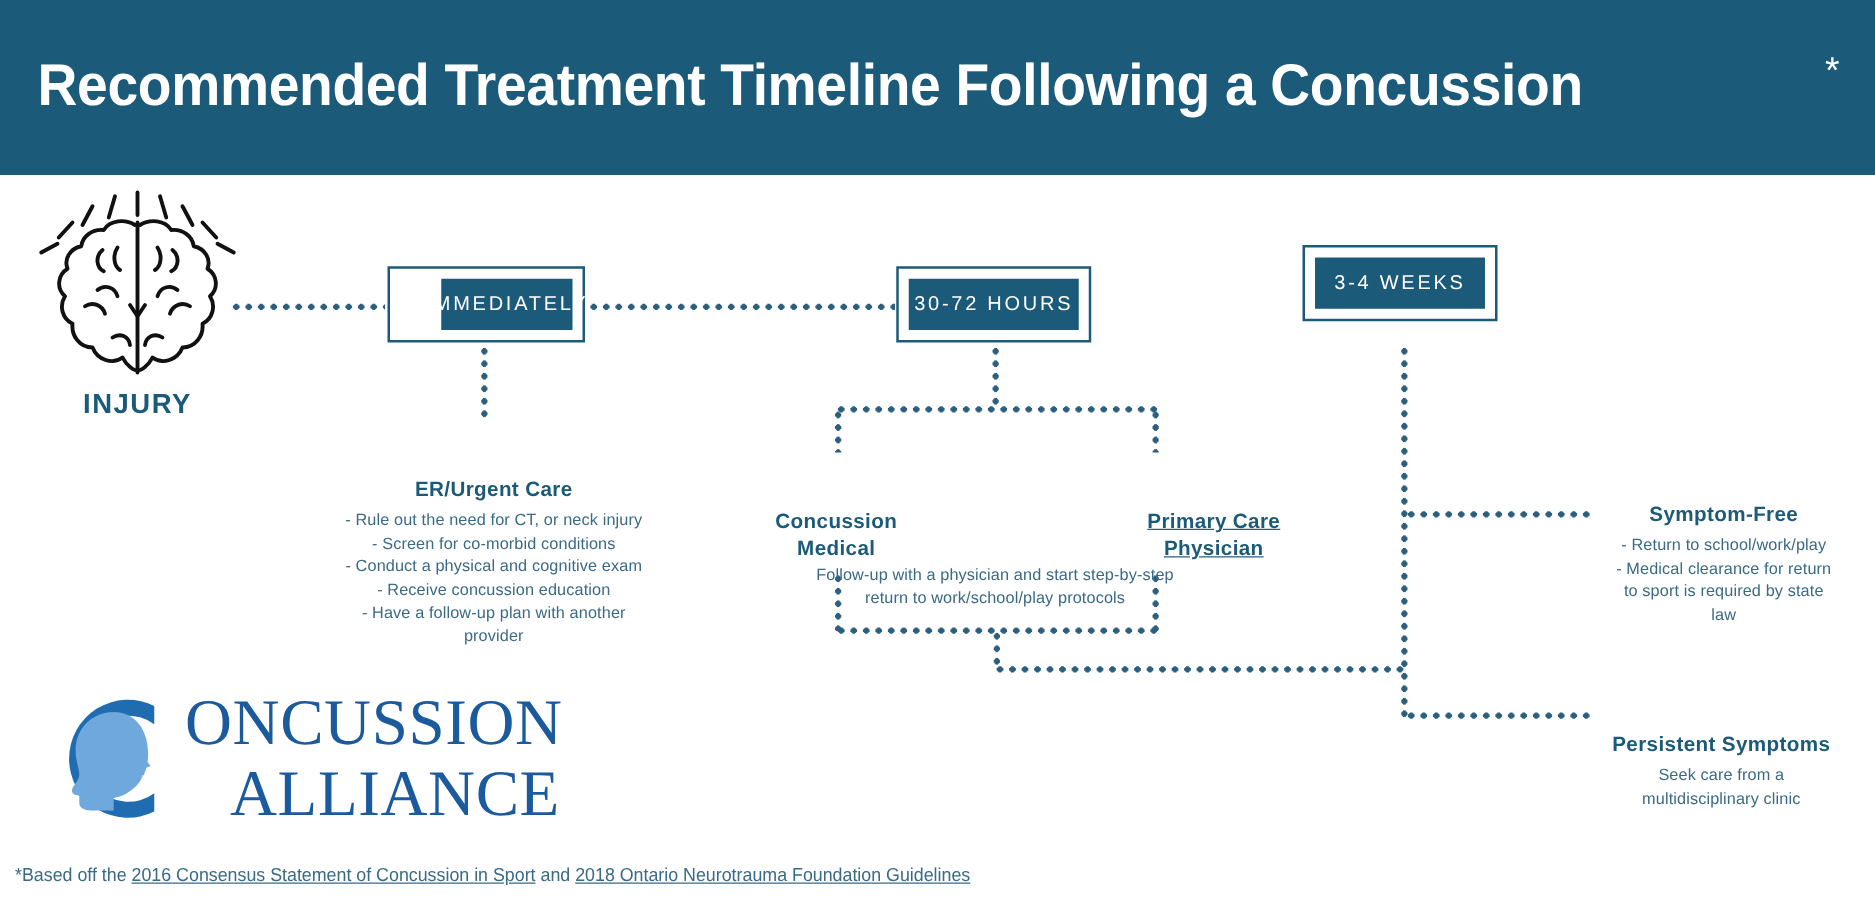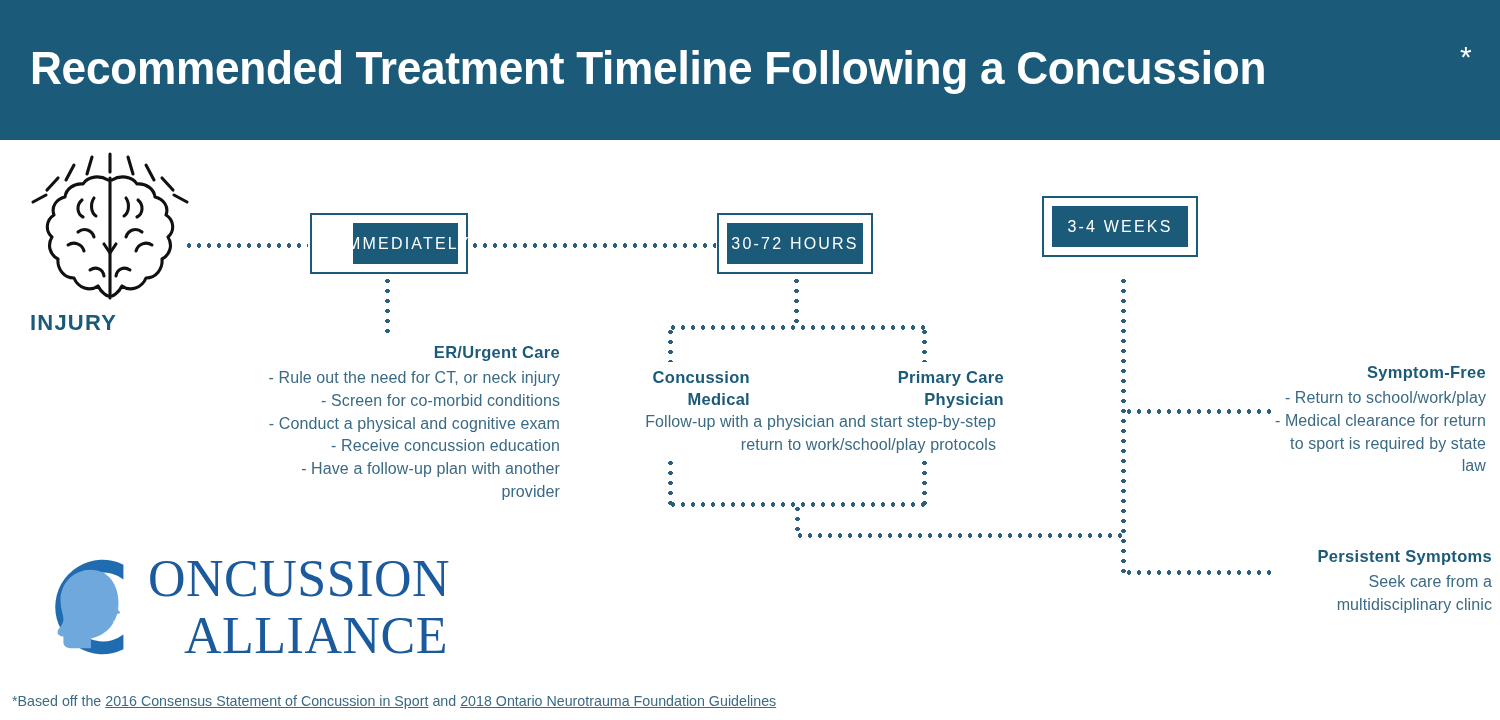--- a/index.html
+++ b/index.html
@@ -26,21 +26,21 @@
   }
   .header-star {
     position:absolute; left:1460px; top:40px;
     font-size:30px; color:#ffffff; font-weight:normal;
   }
 
   
   .brain-wrap { position:absolute; left:30px; top:152px; width:160px; height:150px; }
   .injury-label {
     position:absolute; left:30px; top:310px; width:160px;
-    text-align:left; color:#1b5a78; font-weight:bold;
+    text-align:center; color:#1b5a78; font-weight:bold;
     font-size:22px; letter-spacing:1.2px;
   }
 
   
   .badge-outer {
     position:absolute; border:2px solid #1b5a78; background:#ffffff;
     display:flex; align-items:center; justify-content:center;
   }
   .badge-inner {
     background:#1b5a78; color:#ffffff;
@@ -58,27 +58,27 @@
     background-position:left center;
   }
   .dot-v {
     position:absolute; width:5px;
     background-image:radial-gradient(circle closest-side, #2c5f7e 99%, transparent 100%);
     background-size:5px 10px; background-repeat:repeat-y;
     background-position:center top;
   }
 
   
-  .block { position:absolute; text-align:right; color:#2c5f7e; }
+  .block { position:absolute; text-align:center; color:#2c5f7e;margin-top:40px; }
   .block-title {
     font-weight:bold; font-size:16.5px; color:#1b5a78;
     line-height:1.35; letter-spacing:0.3px;
   }
   .block-body {
-    font-size:16px; line-height:1.42; color:#3a6a85;
+    font-size:13px; line-height:1.42; color:#3a6a85;
     margin-top:4px; letter-spacing:0.1px;
   }
   .block-body div { white-space:nowrap; }
 
   
   .logo-wrap { position:absolute; left:30px; top:548px; width:420px; height:125px; }
   .logo-text { position:absolute; left:118px; top:2px; }
   .logo-line {
     font-family:"Liberation Serif", serif;
     color:#1c5a9e; font-size:52px; line-height:57px;
@@ -212,21 +212,21 @@
     </div>
   </div>
 
   <div class="block" style="left:588px; top:366px; width:162px;">
     <div class="block-title">
       <div>Concussion</div>
       <div>Medical</div>
     </div>
   </div>
 
-  <div class="block" style="left:842px; top:366px; width:162px;">
+  <div class="block" style="left:890px; top:366px; width:162px;text-decoration:underline;">
     <div class="block-title">
       <div>Primary Care</div>
       <div>Physician</div>
     </div>
   </div>
 
   <div class="block" style="left:596px; top:411px; width:400px;">
     <div class="block-body" style="margin-top:0;">
       <div>Follow-up with a physician and start step-by-step</div>
       <div>return to work/school/play protocols</div>

